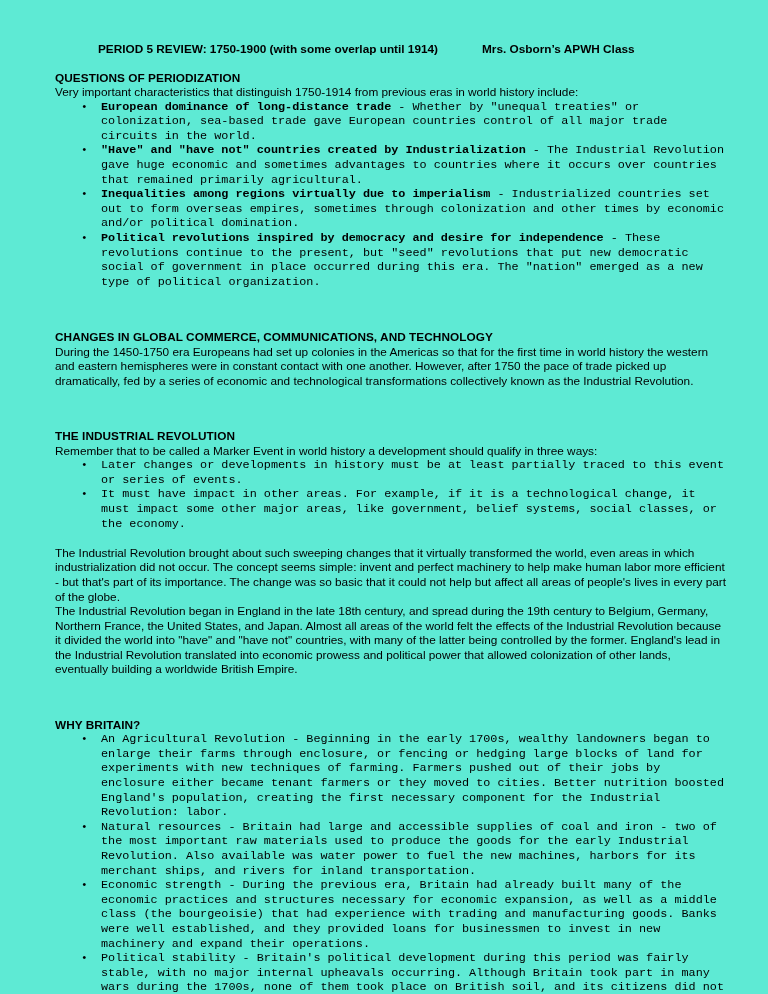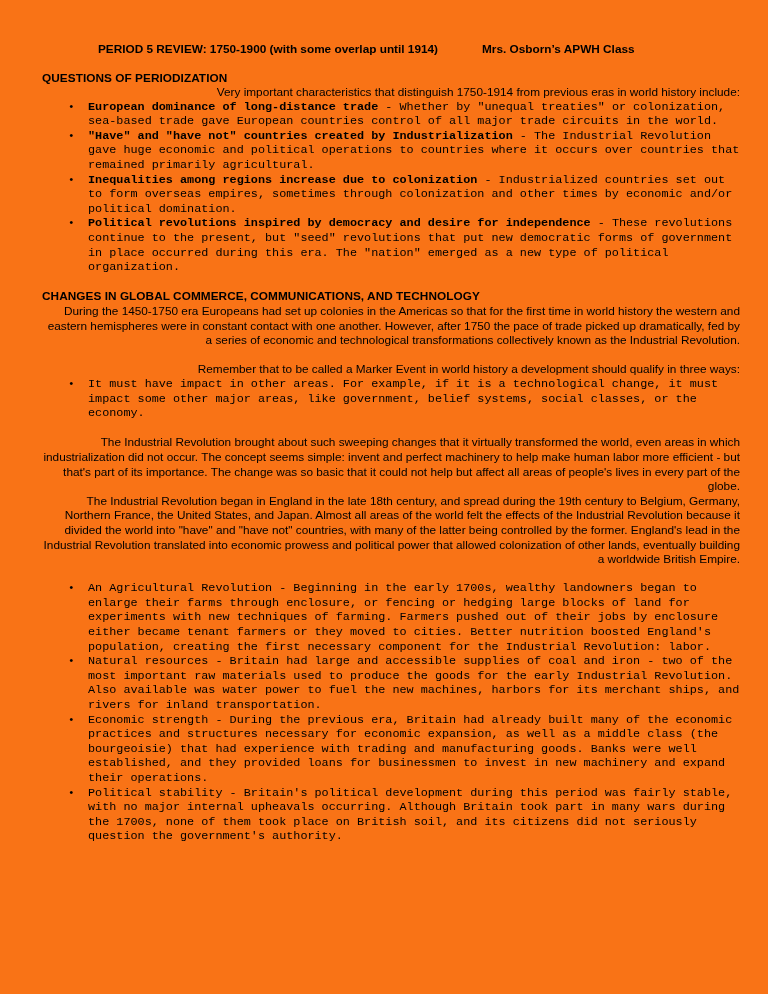--- a/index.html
+++ b/index.html
@@ -12,51 +12,51 @@
     width: 768px;
     height: 994px;
     font-family: "Liberation Sans", sans-serif;
     color: #000000;
     -webkit-font-smoothing: antialiased;
   }
   .page {
     position: relative;
     width: 768px;
     height: 994px;
-    background: #f97316;
+    background: #5eead4;
     box-sizing: border-box;
     padding: 42px 28px 0 42px;
   }
   .doc-header {
     font-size: 11.8px;
     font-weight: bold;
     line-height: 14.5px;
     margin: 0 0 14px 0;
     padding-left: 56px;
     white-space: nowrap;
   }
   .doc-header .hdr-gap {
     display: inline-block;
     width: 44px;
   }
   .section {
-    margin: 0;
+    margin: 13px;
   }
   .section-heading {
     font-size: 11.8px;
     font-weight: bold;
     line-height: 14.6px;
     margin: 0;
     letter-spacing: 0.05px;
   }
   .para {
     font-size: 11.8px;
     line-height: 14.6px;
     margin: 0;
-    text-align: right;
+    text-align: left;
     max-width: 700px;
   }
   .spacer {
     height: 14.6px;
   }
   ul.bullets {
     list-style: none;
     margin: 0;
     padding: 0;
     font-family: Liberation Mono, monospace;
@@ -88,48 +88,51 @@
 
   <div class="doc-header">
     <span>PERIOD 5 REVIEW: 1750-1900 (with some overlap until 1914)</span><span class="hdr-gap"></span><span>Mrs. Osborn’s APWH Class</span>
   </div>
 
   <div class="section">
     <p class="section-heading">QUESTIONS OF PERIODIZATION</p>
     <p class="para">Very important characteristics that distinguish 1750-1914 from previous eras in world history include:</p>
     <ul class="bullets">
       <li><span class="lead">European dominance of long-distance trade</span><span> - Whether by "unequal treaties" or colonization, sea-based trade gave European countries control of all major trade circuits in the world.</span></li>
-      <li><span class="lead">"Have" and "have not" countries created by Industrialization</span><span> - The Industrial Revolution gave huge economic and political operations to countries where it occurs over countries that remained primarily agricultural.</span></li>
-      <li><span class="lead">Inequalities among regions increase due to colonization</span><span> - Industrialized countries set out to form overseas empires, sometimes through colonization and other times by economic and/or political domination.</span></li>
-      <li><span class="lead">Political revolutions inspired by democracy and desire for independence</span><span> - These revolutions continue to the present, but "seed" revolutions that put new democratic forms of government in place occurred during this era. The "nation" emerged as a new type of political organization.</span></li>
+      <li><span class="lead">"Have" and "have not" countries created by Industrialization</span><span> - The Industrial Revolution gave huge economic and sometimes advantages to countries where it occurs over countries that remained primarily agricultural.</span></li>
+      <li><span class="lead">Inequalities among regions virtually due to imperialism</span><span> - Industrialized countries set out to form overseas empires, sometimes through colonization and other times by economic and/or political domination.</span></li>
+      <li><span class="lead">Political revolutions inspired by democracy and desire for independence</span><span> - These revolutions continue to the present, but "seed" revolutions that put new democratic social of government in place occurred during this era. The "nation" emerged as a new type of political organization.</span></li>
     </ul>
   </div>
 
   <div class="spacer"></div>
 
   <div class="section">
     <p class="section-heading">CHANGES IN GLOBAL COMMERCE, COMMUNICATIONS, AND TECHNOLOGY</p>
     <p class="para">During the 1450-1750 era Europeans had set up colonies in the Americas so that for the first time in world history the western and eastern hemispheres were in constant contact with one another. However, after 1750 the pace of trade picked up dramatically, fed by a series of economic and technological transformations collectively known as the Industrial Revolution.</p>
   </div>
 
   <div class="spacer"></div>
 
   <div class="section">
+    <p class="section-heading">THE INDUSTRIAL REVOLUTION</p>
     <p class="para">Remember that to be called a Marker Event in world history a development should qualify in three ways:</p>
     <ul class="bullets">
+      <li><span>Later changes or developments in history must be at least partially traced to this event or series of events.</span></li>
       <li><span>It must have impact in other areas. For example, if it is a technological change, it must impact some other major areas, like government, belief systems, social classes, or the economy.</span></li>
     </ul>
     <div class="spacer"></div>
     <p class="para">The Industrial Revolution brought about such sweeping changes that it virtually transformed the world, even areas in which industrialization did not occur. The concept seems simple: invent and perfect machinery to help make human labor more efficient - but that's part of its importance. The change was so basic that it could not help but affect all areas of people's lives in every part of the globe.</p>
     <p class="para">The Industrial Revolution began in England in the late 18th century, and spread during the 19th century to Belgium, Germany, Northern France, the United States, and Japan. Almost all areas of the world felt the effects of the Industrial Revolution because it divided the world into "have" and "have not" countries, with many of the latter being controlled by the former. England's lead in the Industrial Revolution translated into economic prowess and political power that allowed colonization of other lands, eventually building a worldwide British Empire.</p>
   </div>
 
   <div class="spacer"></div>
 
   <div class="section">
+    <p class="section-heading">WHY BRITAIN?</p>
     <ul class="bullets">
       <li><span>An Agricultural Revolution - Beginning in the early 1700s, wealthy landowners began to enlarge their farms through enclosure, or fencing or hedging large blocks of land for experiments with new techniques of farming. Farmers pushed out of their jobs by enclosure either became tenant farmers or they moved to cities. Better nutrition boosted England's population, creating the first necessary component for the Industrial Revolution: labor.</span></li>
       <li><span>Natural resources - Britain had large and accessible supplies of coal and iron - two of the most important raw materials used to produce the goods for the early Industrial Revolution. Also available was water power to fuel the new machines, harbors for its merchant ships, and rivers for inland transportation.</span></li>
       <li><span>Economic strength - During the previous era, Britain had already built many of the economic practices and structures necessary for economic expansion, as well as a middle class (the bourgeoisie) that had experience with trading and manufacturing goods. Banks were well established, and they provided loans for businessmen to invest in new machinery and expand their operations.</span></li>
       <li><span>Political stability - Britain's political development during this period was fairly stable, with no major internal upheavals occurring. Although Britain took part in many wars during the 1700s, none of them took place on British soil, and its citizens did not seriously question the government's authority.</span></li>
     </ul>
   </div>
 
 </div>
 

